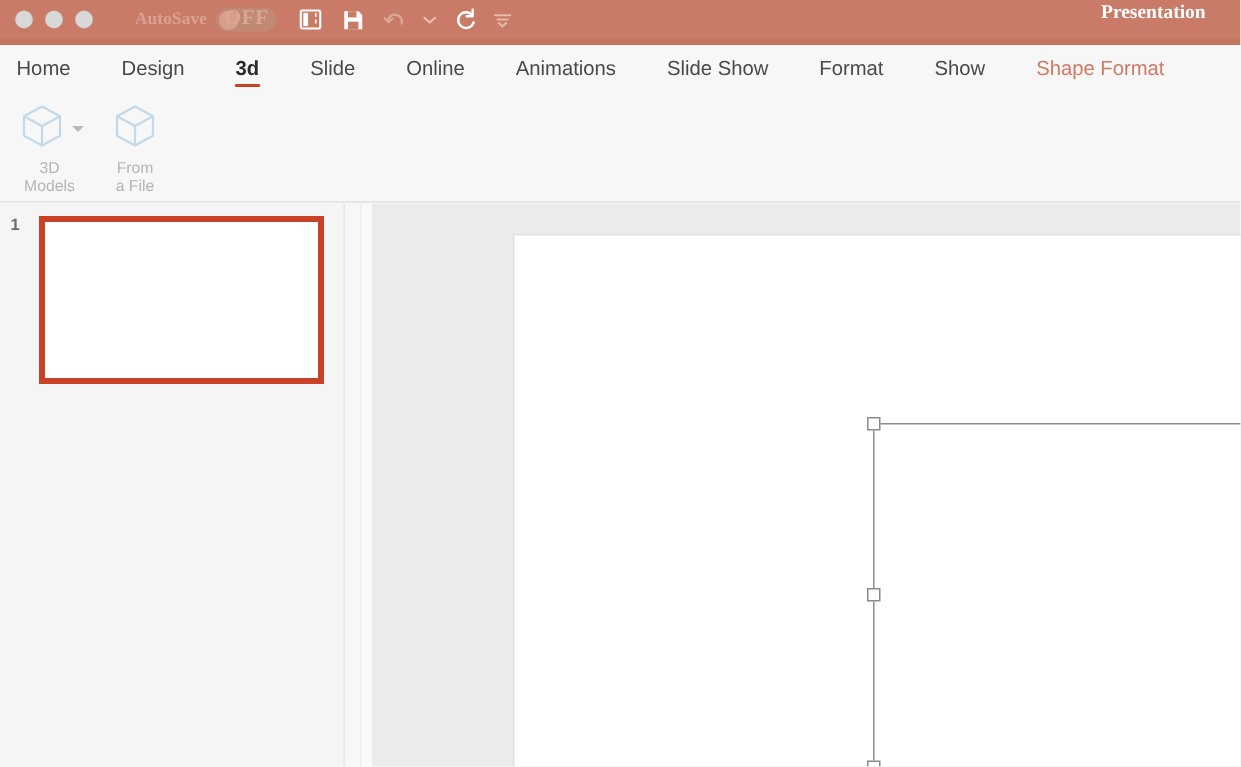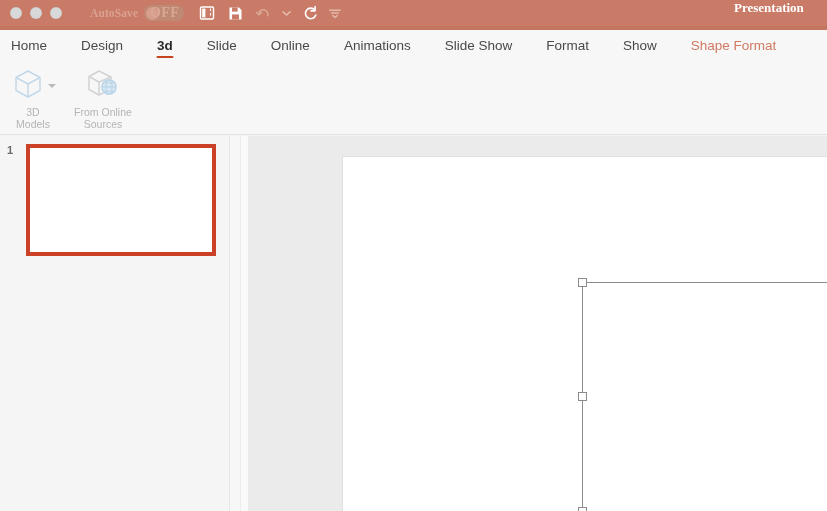--- a/index.html
+++ b/index.html
@@ -361,40 +361,34 @@
             <path d="M5 10.5 L17 17 L29 10.5" fill="none" stroke="#c3d9ea" stroke-width="1.5" stroke-linejoin="round"></path>
             <path d="M17 17 L17 30" fill="none" stroke="#c3d9ea" stroke-width="1.5"></path>
           </svg>
         </span>
         <span class="chev-down"></span>
       </div>
       <div class="rib-label">3D
 Models</div>
     </div>
 
-
-    <div class="rib-btn" style="width:74px; margin-left:4px;">
+    <div class="rib-btn" style="width:48px; margin-left:4px;">
       <div class="rib-icon-row">
         <span>
-          <svg width="36" height="34" viewBox="0 0 36 34">
-            <path d="M14 4 L26 10 L26 22 L14 28 L4 22.5 L4 9.5 Z" fill="none" stroke="#d2d2d2" stroke-width="1.5" stroke-linejoin="round"></path>
-            <path d="M4 9.5 L14 15 L26 10" fill="none" stroke="#d2d2d2" stroke-width="1.5" stroke-linejoin="round"></path>
-            <path d="M14 15 L14 28" fill="none" stroke="#d2d2d2" stroke-width="1.5"></path>
-            <circle cx="24" cy="20" r="8" fill="#d9e8f3"></circle>
-            <circle cx="24" cy="20" r="7" fill="none" stroke="#b9d4e8" stroke-width="1.3"></circle>
-            <ellipse cx="24" cy="20" rx="3.1" ry="7" fill="none" stroke="#b9d4e8" stroke-width="1.2"></ellipse>
-            <path d="M17.2 20 H30.8" stroke="#b9d4e8" stroke-width="1.2"></path>
-            <path d="M18.4 15.8 H29.6" stroke="#b9d4e8" stroke-width="1"></path>
-            <path d="M18.4 24.2 H29.6" stroke="#b9d4e8" stroke-width="1"></path>
+          <svg width="34" height="34" viewBox="0 0 34 34">
+            <path d="M17 4 L29 10.5 L29 23.5 L17 30 L5 23.5 L5 10.5 Z" fill="none" stroke="#c3d9ea" stroke-width="1.5" stroke-linejoin="round"></path>
+            <path d="M5 10.5 L17 17 L29 10.5" fill="none" stroke="#c3d9ea" stroke-width="1.5" stroke-linejoin="round"></path>
+            <path d="M17 17 L17 30" fill="none" stroke="#c3d9ea" stroke-width="1.5"></path>
           </svg>
         </span>
       </div>
-      <div class="rib-label">From Online
-Sources</div>
-    </div>
+      <div class="rib-label">From
+a File</div>
+    </div>
+
 
   </div>
 
   <div class="slides-panel">
     <div class="slide-number">1</div>
     <div class="slide-item"></div>
   </div>
   <div class="splitter"></div>
   <div class="panel-scrollbar"></div>
 

